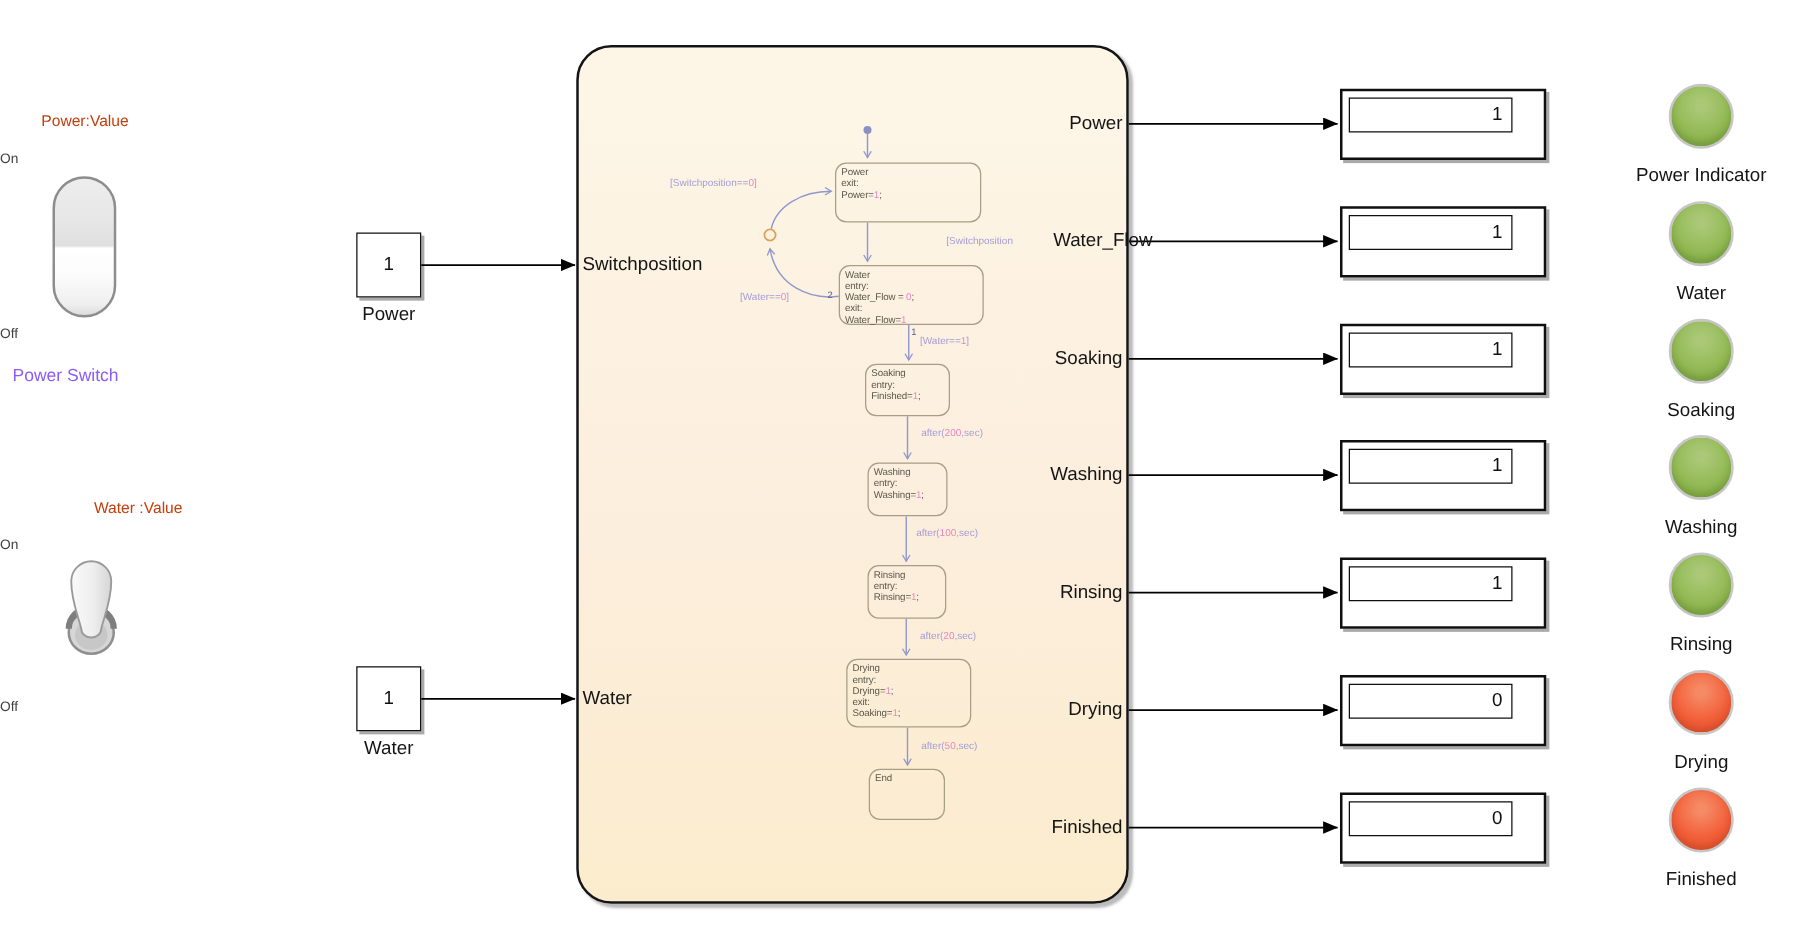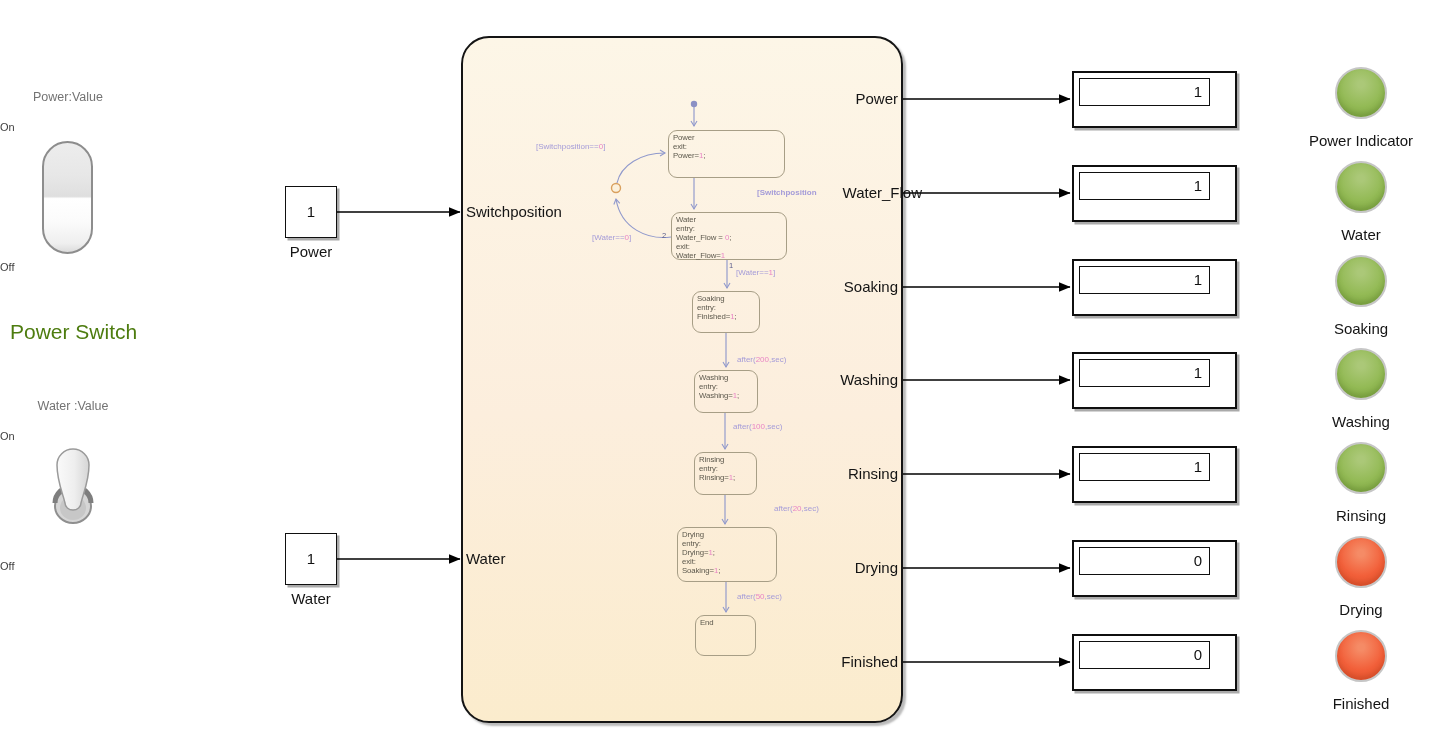--- a/index.html
+++ b/index.html
@@ -1,23 +1,23 @@
 <!DOCTYPE html>
 <html><head>
 <meta charset="utf-8">
 <style>
   html,body{margin:0;padding:0;background:#ffffff;font-family:"Liberation Sans",sans-serif;}
   #canvas{position:relative;width:1438px;height:742px;background:#ffffff;overflow:hidden;}
   .abs{position:absolute;}
   
-  .switch-title{position:absolute;font-size:12.5px;color:#737373;text-align:center;white-space:nowrap;}
+  .switch-title{position:absolute;font-size:12.5px;color:#c2410c;text-align:center;white-space:nowrap;}
   .onoff{position:absolute;font-size:11px;color:#3f3f3f;text-align:left;}
   .rocker{position:absolute;left:42px;top:141px;width:51px;height:113px;border:2px solid #8d8d8d;border-radius:27px;box-sizing:border-box;
           background:linear-gradient(180deg,#ededed 0%,#e7e7e7 30%,#dfdfdf 49%,#ffffff 51%,#fbfbfb 72%,#efefef 92%,#dcdcdc 100%);}
-  .caption{position:absolute;font-size:21px;color:#4d7c0f;white-space:nowrap;margin-top:28px;}
+  .caption{position:absolute;font-size:14px;color:#8b5cf6;white-space:nowrap;}
   
   .const{position:absolute;width:52px;height:52px;background:#fff;border:1.8px solid #0f0f0f;box-sizing:border-box;
          box-shadow:2.5px 2.5px 0 rgba(100,100,100,.55);text-align:center;font-size:15px;line-height:49px;color:#111;z-index:4;}
   .blk-label{position:absolute;font-size:15px;color:#141414;text-align:center;z-index:4;}
   #chart{position:absolute;left:461px;top:36px;width:442px;height:687px;border:2px solid #141414;border-radius:28px;box-sizing:border-box;
          background:linear-gradient(180deg,#fdf6e7 0%,#fceedd 55%,#fbeccd 100%);box-shadow:3px 3px 2px rgba(120,120,120,.5);z-index:2;}
   #wires{position:absolute;left:0;top:0;z-index:5;pointer-events:none;}
   .port-in{position:absolute;font-size:15px;color:#141414;z-index:6;white-space:nowrap;}
   .port-out{position:absolute;width:158px;text-align:right;font-size:15px;color:#141414;z-index:6;white-space:nowrap;}
   .state{position:absolute;border:1.2px solid #a79e86;border-radius:9px;box-sizing:border-box;color:#5c584c;
@@ -69,21 +69,21 @@
       <path d="M671,237 C648,240 621,229 616,199" stroke="#9099cc" stroke-width="1.15" fill="none" marker-end="url(#vee)"></path>
       <circle cx="616" cy="188" r="4.5" fill="#fcf1dc" stroke="#d9a05e" stroke-width="1.4"></circle>
     </svg>
 
   <div class="switch-title" style="left:0px;top:90px;width:136px;">Power:Value</div>
   <div class="onoff" style="left:0px;top:121px;width:138px;">On</div>
   <div class="rocker"></div>
   <div class="onoff" style="left:0px;top:261px;width:136px;">Off</div>
   <div class="caption" style="left:10px;top:292px;">Power Switch</div>
 
-  <div class="switch-title" style="left:0px;top:399px;width:146px;">Water :Value</div>
+  <div class="switch-title" style="left:0px;top:399px;width:146px;text-align:right;">Water :Value</div>
   <div class="onoff" style="left:0px;top:430px;width:146px;">On</div>
   <svg class="abs" style="left:45px;top:442px;" width="56" height="88" viewBox="0 0 56 88">
     <defs>
       <linearGradient id="leverg" x1="0" y1="0" x2="1" y2="0">
         <stop offset="0" stop-color="#fafafa"></stop>
           <stop offset="0.55" stop-color="#eeeeee"></stop>
           <stop offset="1" stop-color="#d5d5d5"></stop>
       </linearGradient>
     </defs>
     <ellipse cx="28" cy="64" rx="18" ry="17" fill="#d6d6d6" stroke="#8f8f8f" stroke-width="2"></ellipse>
@@ -180,23 +180,23 @@
         <div><span>Drying</span></div>
         <div><span>entry:</span></div>
         <div><span>Drying=</span><span class="pk">1</span><span>;</span></div>
         <div><span>exit:</span></div>
         <div><span>Soaking=</span><span class="pk">1</span><span>;</span></div>
       </div>
       <div class="state" style="left: 695px; top: 615px; width: 61px; height: 41px;">
         <div><span>End</span></div>
       </div>
       <div class="tlabel" style="left: 536px; top: 142px;"><span>[Switchposition==</span><span class="pk">0</span><span>]</span></div>
-      <div class="tlabel" style="left: 757px; top: 188px; font-weight: bold;"><span>[Switchposition</span></div>
+      <div class="tlabel" style="left: 757px; top: 188px;"><span>[Switchposition</span></div>
       <div class="tlabel" style="left: 592px; top: 233px;"><span>[Water==</span><span class="pk">0</span><span>]</span></div>
       <div class="tlabel" style="left: 736px; top: 268px;"><span>[Water==</span><span class="pk">1</span><span>]</span></div>
-      <div class="tlabel" style="left: 737px; top: 355px;"><span>after(</span><span class="pk">200</span><span>,sec)</span></div>
+      <div class="tlabel" style="left: 737px; top: 342px;"><span>after(</span><span class="pk">200</span><span>,sec)</span></div>
       <div class="tlabel" style="left: 733px; top: 422px;"><span>after(</span><span class="pk">100</span><span>,sec)</span></div>
-      <div class="tlabel" style="left: 774px; top: 504px;"><span>after(</span><span class="pk">20</span><span>,sec)</span></div>
+      <div class="tlabel" style="left: 736px; top: 504px;"><span>after(</span><span class="pk">20</span><span>,sec)</span></div>
       <div class="tlabel" style="left: 737px; top: 592px;"><span>after(</span><span class="pk">50</span><span>,sec)</span></div>
       <div class="prio" style="left: 729px; top: 261px;">1</div>
       <div class="prio" style="left: 662px; top: 231px;">2</div>
     </div>
 </div>
 
 </body></html>

